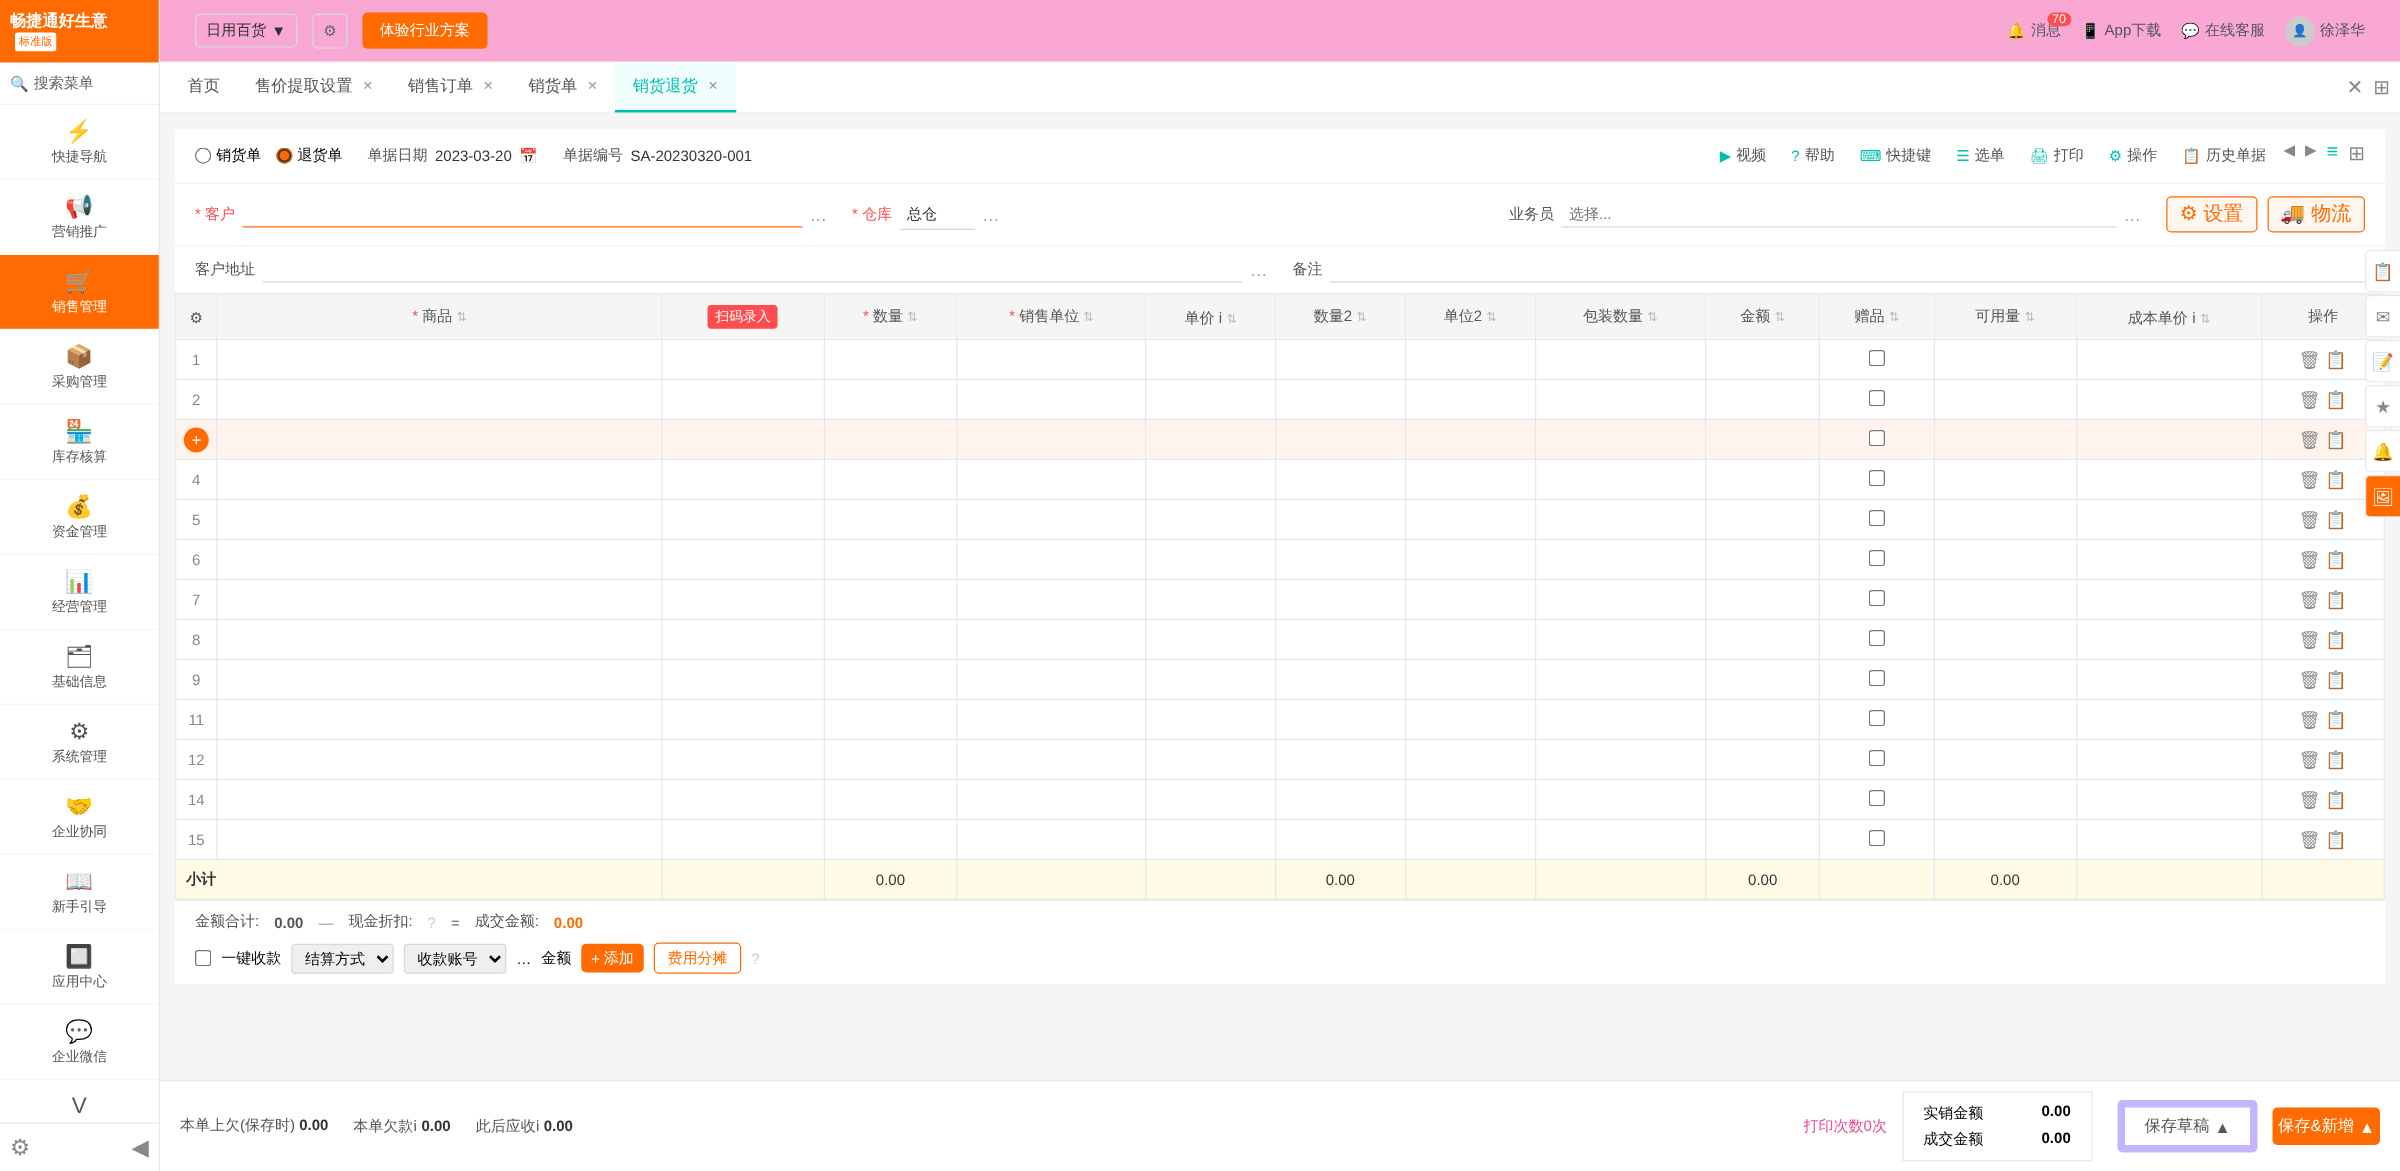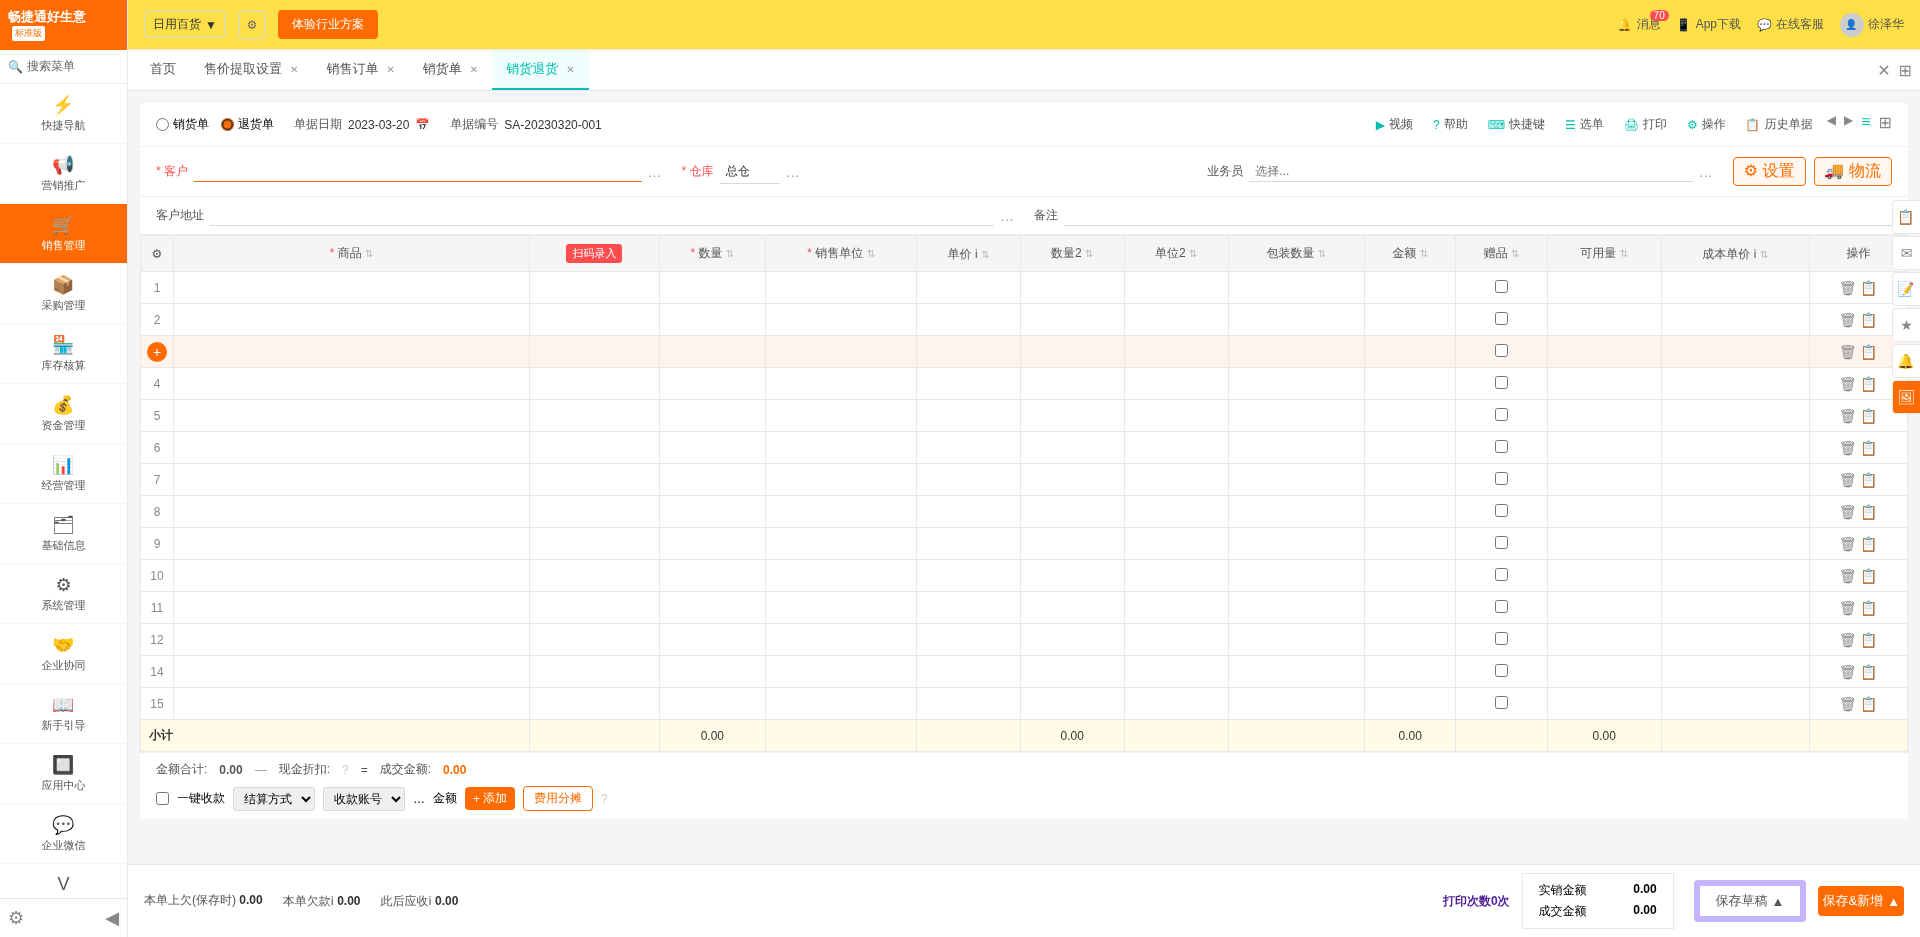--- a/index.html
+++ b/index.html
@@ -17,21 +17,21 @@
     .sidebar-item.active { background: #ff6b00; color: #fff; }
     .sidebar-item .icon { font-size: 18px; margin-bottom: 2px; }
     .sidebar-item .label { font-size: 11px; }
     .sidebar-bottom { padding: 8px; display: flex; justify-content: space-between; border-top: 1px solid #e8e8e8; }
     .sidebar-bottom span { font-size: 18px; color: #888; cursor: pointer; }
 
     
     .main { flex: 1; display: flex; flex-direction: column; overflow: hidden; }
 
     
-    .topbar { background: #fde047; height: 50px; display: flex; align-items: center; justify-content: space-between; padding: 0 16px; border-bottom: 1px solid #e8e8e8; flex-shrink: 0; }
+    .topbar { background: #f9a8d4; height: 50px; display: flex; align-items: center; justify-content: space-between; padding: 0 28px; border-bottom: 1px solid #e8e8e8; flex-shrink: 0; }
     .topbar-left { display: flex; align-items: center; gap: 12px; }
     .topbar-select { display: flex; align-items: center; gap: 4px; border: 1px solid #d9d9d9; border-radius: 4px; padding: 4px 8px; cursor: pointer; font-size: 12px; color: #333; }
     .topbar-settings { width: 28px; height: 28px; border: 1px solid #d9d9d9; border-radius: 4px; display: flex; align-items: center; justify-content: center; cursor: pointer; color: #666; }
     .topbar-btn { background: #ff6b00; color: #fff; border: none; border-radius: 4px; padding: 6px 14px; font-size: 12px; cursor: pointer; }
     .topbar-right { display: flex; align-items: center; gap: 16px; color: #555; font-size: 12px; }
     .topbar-right .notif { position: relative; }
     .topbar-right .badge { position: absolute; top: -6px; right: -8px; background: #ff4d4f; color: #fff; border-radius: 8px; font-size: 10px; padding: 0 4px; min-width: 16px; text-align: center; }
     .topbar-right .item { display: flex; align-items: center; gap: 4px; cursor: pointer; }
     .avatar { width: 24px; height: 24px; border-radius: 50%; background: #ccc; display: flex; align-items: center; justify-content: center; font-size: 10px; color: #fff; }
 
@@ -101,21 +101,21 @@
     .fee-btn { background: #fff; border: 1px solid #ff6b00; color: #ff6b00; border-radius: 4px; padding: 3px 10px; font-size: 12px; cursor: pointer; }
     .add-btn { background: #ff6b00; color: #fff; border: none; border-radius: 4px; padding: 3px 8px; font-size: 12px; cursor: pointer; display: flex; align-items: center; gap: 3px; }
 
     
     .bottom-bar { background: #fff; border-top: 1px solid #e8e8e8; padding: 8px 16px; display: flex; align-items: center; justify-content: space-between; flex-shrink: 0; }
     .bottom-info { display: flex; gap: 20px; font-size: 12px; color: #555; }
     .bottom-info .num { font-weight: 600; color: #333; }
     .bottom-right { display: flex; align-items: center; gap: 12px; }
     .save-draft-btn { background: #fff; border: 6px solid #c4b5fd; color: #555; padding: 6px 16px; border-radius: 4px; font-size: 13px; cursor: pointer; display: flex; align-items: center; gap: 4px; }
     .save-new-btn { background: #ff6b00; color: #fff; border: none; padding: 6px 4px; border-radius: 4px; font-size: 13px; cursor: pointer; display: flex; align-items: center; gap: 4px; }
-    .print-info { font-size: 12px; color: #4c1d95; font-weight: bold; }
+    .print-info { font-size: 12px; color: #ec4899; }
     .right-panel-btn { width: 28px; background: #fff; border: 1px solid #e8e8e8; border-right: none; display: flex; align-items: center; justify-content: center; padding: 8px 4px; cursor: pointer; color: #888; font-size: 14px; }
     .summary-row { display: flex; justify-content: space-between; gap: 20px; padding: 2px 0; }
   </style>
 </head>
 <body>
 
 <div class="sidebar">
   <div class="sidebar-logo">
     <div>
       <div class="sidebar-logo-text">畅捷通好生意</div>
@@ -547,41 +547,20 @@
                 <td></td>
                 <td></td>
                 <td>
                   <div class="action-cell">
                     <span class="action-icon">🗑</span>
                     <span class="action-icon">📋</span>
                   </div>
                 </td>
               </tr>
               <tr>
-                <td class="row-num">10</td>
-                <td></td>
-                <td></td>
-                <td></td>
-                <td></td>
-                <td></td>
-                <td></td>
-                <td></td>
-                <td></td>
-                <td></td>
-                <td class="checkbox-cell"><input type="checkbox" style=""></td>
-                <td></td>
-                <td></td>
-                <td>
-                  <div class="action-cell">
-                    <span class="action-icon">🗑</span>
-                    <span class="action-icon">📋</span>
-                  </div>
-                </td>
-              </tr>
-              <tr>
                 <td class="row-num">11</td>
                 <td></td>
                 <td></td>
                 <td></td>
                 <td></td>
                 <td></td>
                 <td></td>
                 <td></td>
                 <td></td>
                 <td></td>

